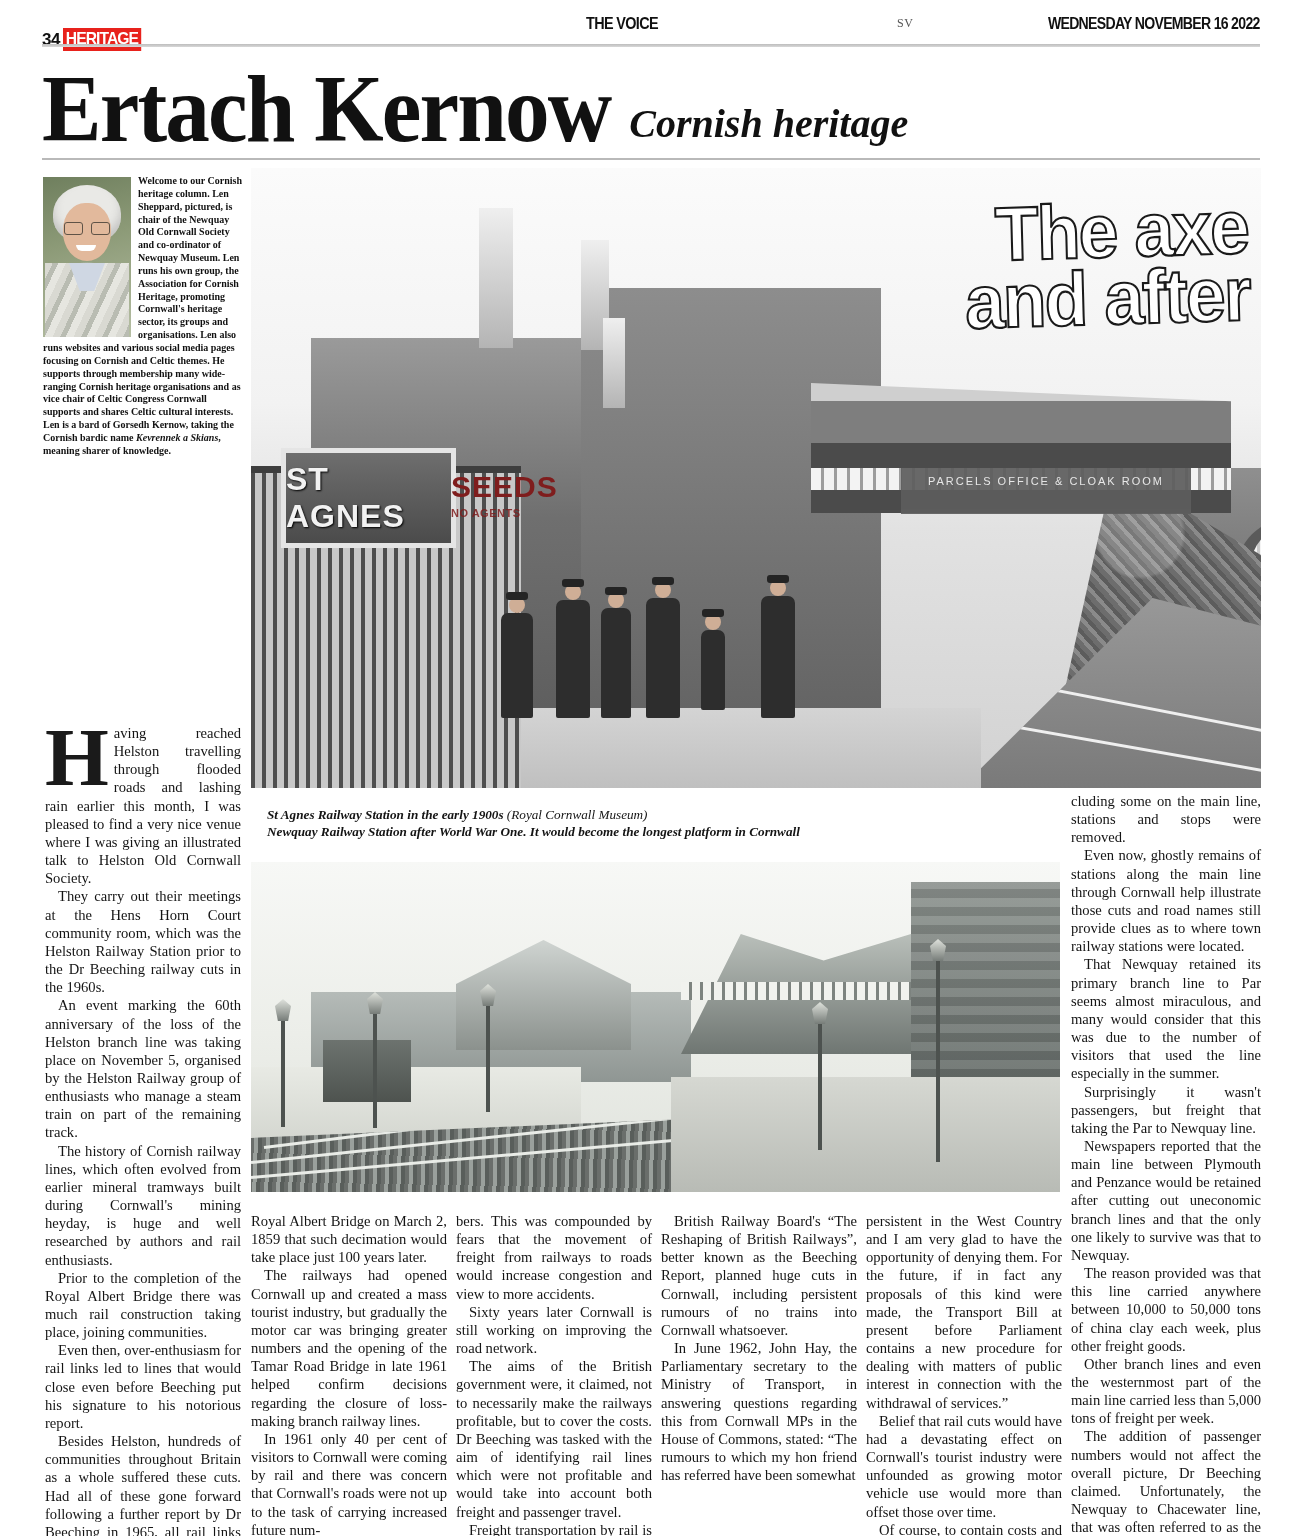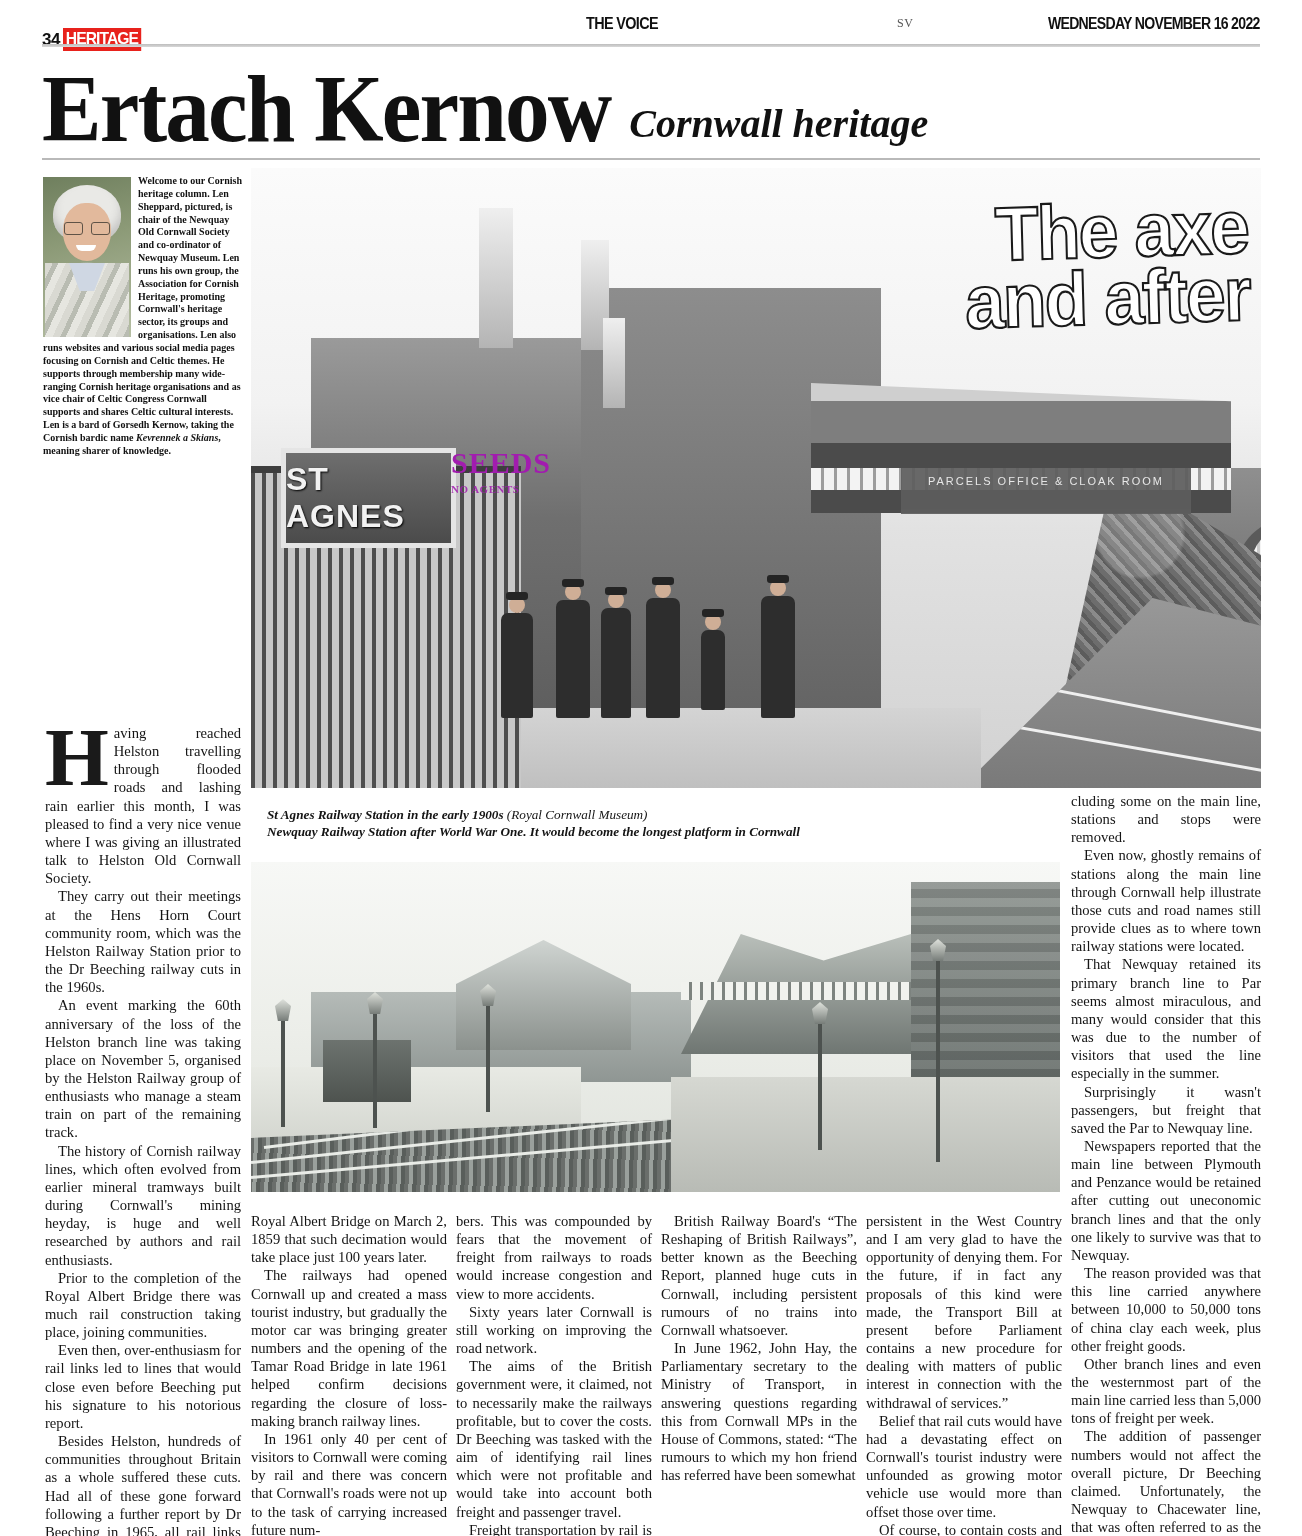--- a/index.html
+++ b/index.html
@@ -186,22 +186,22 @@
   .pm-platform{position:absolute;left:250px;top:540px;width:480px;height:90px;
     background:linear-gradient(180deg,#d4d4d4,#bdbdbd);}
   .pm-fence{position:absolute;left:0px;top:300px;width:270px;height:330px;
     background:repeating-linear-gradient(90deg,#4e4e4e 0 4px,#c8c8c8 4px 11px);}
   .pm-fencecap{position:absolute;left:0px;top:298px;width:270px;height:7px;background:#3e3e3e;}
   .pm-sign{position:absolute;left:30px;top:280px;width:165px;height:90px;
     background:linear-gradient(180deg,#6e6e6e,#4b4b4b);
     border:5px solid #e5e5e5;display:flex;align-items:center;justify-content:center;}
   .pm-signtxt{font-family:Liberation Sans, sans-serif;font-weight:bold;color:#f2f2f2;
     font-size:32px;letter-spacing:1px;text-shadow:1px 1px 2px #000;}
-  .pm-seeds{position:absolute;left:200px;top:278px;width:210px;height:70px;color:#a21caf;
-    font-family:Liberation Serif, serif;font-weight:bold;font-size:30px;letter-spacing:1px;}
+  .pm-seeds{position:absolute;left:200px;top:302px;width:210px;height:70px;color:#7f1d1d;
+    font-family:Liberation Sans, sans-serif;font-weight:bold;font-size:30px;letter-spacing:1px;}
   .pm-seeds small{display:block;font-size:11px;letter-spacing:0.5px;opacity:.85;margin-top:3px;}
   .pm-parcels{position:absolute;left:650px;top:300px;width:290px;height:46px;
     background:#5d5d5d;color:#e8e8e8;font-family:"Liberation Sans",sans-serif;
     font-size:11px;letter-spacing:2px;line-height:1.5;padding:5px 8px;box-sizing:border-box;
     text-align:center;opacity:.92;}
   .fig{position:absolute;bottom:70px;background:#2d2d2d;border-radius:7px 7px 2px 2px;}
   .fig:before{content:"";position:absolute;left:50%;top:-16px;transform:translateX(-50%);
     width:16px;height:16px;border-radius:50%;background:#cfae96;}
   .fig:after{content:"";position:absolute;left:50%;top:-21px;transform:translateX(-50%);
     width:22px;height:8px;border-radius:3px;background:#242424;}
@@ -270,21 +270,21 @@
       <span class="section-tag">HERITAGE</span>
     </div>
     <div class="topbar-center">THE VOICE</div>
     <div class="topbar-sv">SV</div>
     <div class="topbar-right">WEDNESDAY NOVEMBER 16 2022</div>
   </div>
   <div class="rule-top"></div>
 
   <div class="masthead">
     <div class="masthead-title">Ertach Kernow</div>
-    <div class="masthead-sub">Cornwall heritage</div>
+    <div class="masthead-sub">Cornish heritage</div>
   </div>
   <div class="rule-mast"></div>
 
   <div class="intro-col">
     <div class="author-photo">
       <div class="ap-bg"></div>
       <div class="ap-shirt"></div>
       <div class="ap-collar"></div>
       <div class="ap-hair"></div>
       <div class="ap-face"></div>
@@ -395,20 +395,20 @@
   <div class="col col5">
     <p class="first">persistent in the West Country and I am very glad to have the opportunity of denying them. For the future, if in fact any proposals of this kind were made, the Transport Bill at present before Parliament contains a new procedure for dealing with matters of public interest in connection with the withdrawal of services.”</p>
     <p>Belief that rail cuts would have had a devastating effect on Cornwall's tourist industry were unfounded as growing motor vehicle use would more than offset those over time.</p>
     <p>Of course, to contain costs and increase efficiencies on remaining branch lines, in-</p>
   </div>
 
   <div class="col col6">
     <p class="first">cluding some on the main line, stations and stops were removed.</p>
     <p>Even now, ghostly remains of stations along the main line through Cornwall help illustrate those cuts and road names still provide clues as to where town railway stations were located.</p>
     <p>That Newquay retained its primary branch line to Par seems almost miraculous, and many would consider that this was due to the number of visitors that used the line especially in the summer.</p>
-    <p>Surprisingly it wasn't passengers, but freight that saved the Par to Newquay line.</p>
+    <p>Surprisingly it wasn't passengers, but freight that taking the Par to Newquay line.</p>
     <p>Newspapers reported that the main line between Plymouth and Penzance would be retained after cutting out uneconomic branch lines and that the only one likely to survive was that to Newquay.</p>
     <p>The reason provided was that this line carried anywhere between 10,000 to 50,000 tons of china clay each week, plus other freight goods.</p>
     <p>Other branch lines and even the westernmost part of the main line carried less than 5,000 tons of freight per week.</p>
     <p>The addition of passenger numbers would not affect the overall picture, Dr Beeching claimed. Unfortunately, the Newquay to Chacewater line, that was often referred to as the Perranporth line, that included St Agnes, did not survive despite the efforts of Newquay Urban District Council and a number of other authorities.</p>
   </div>
 
 </div>
 
 </body></html>

